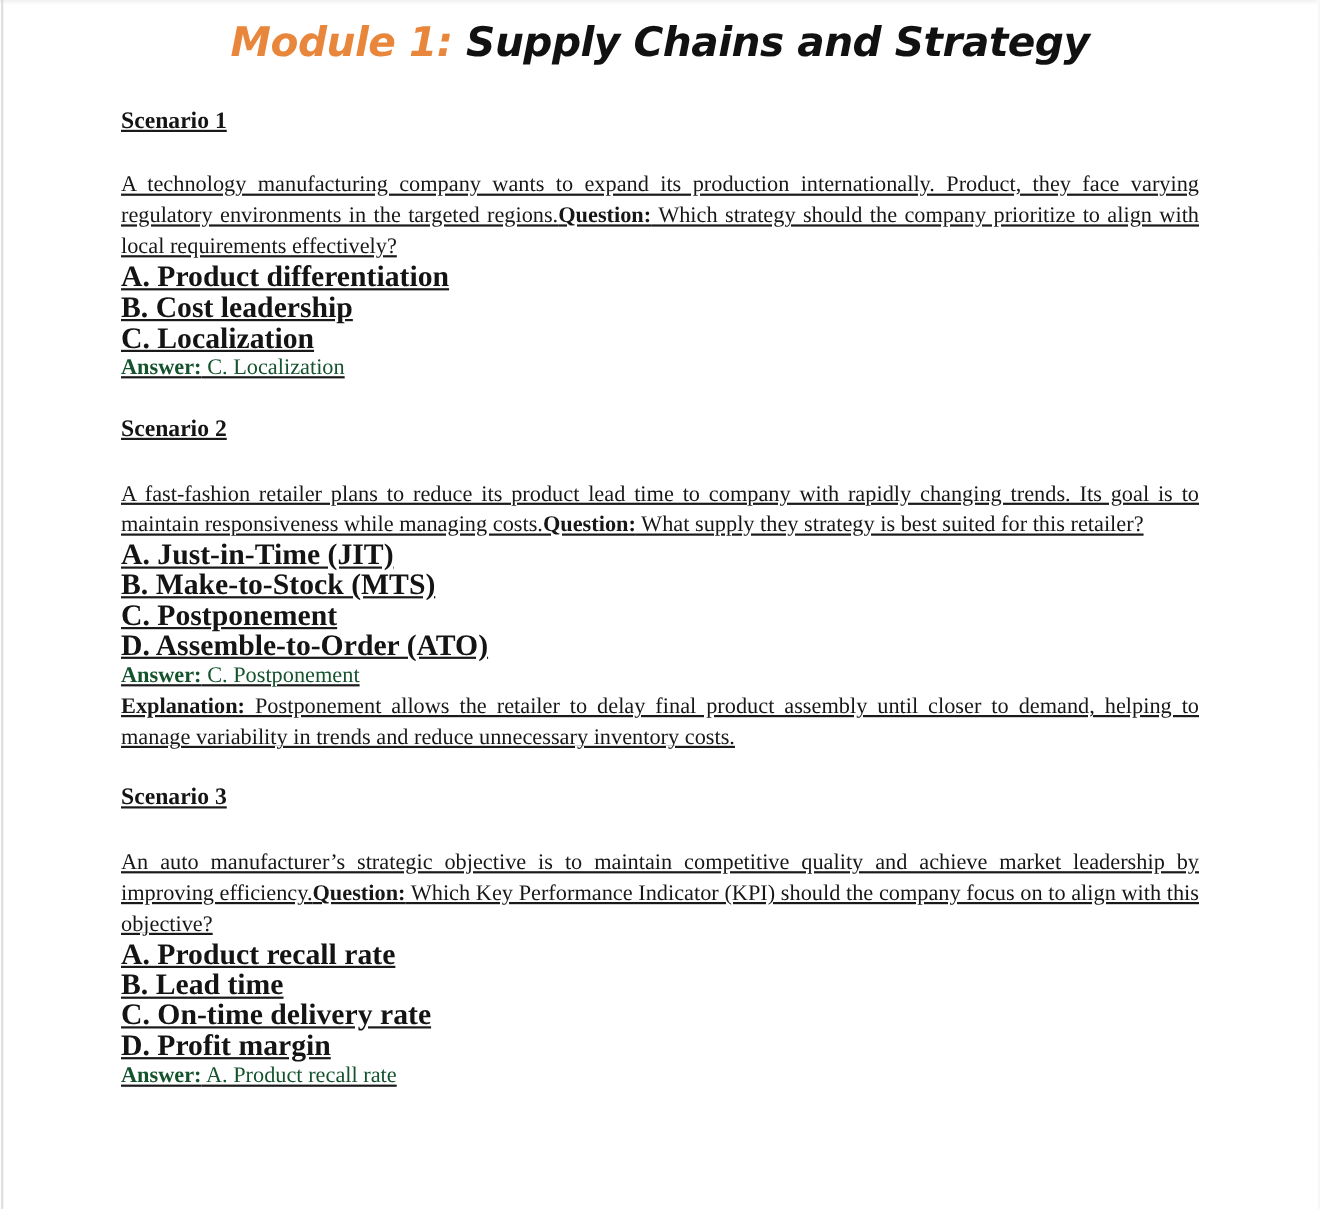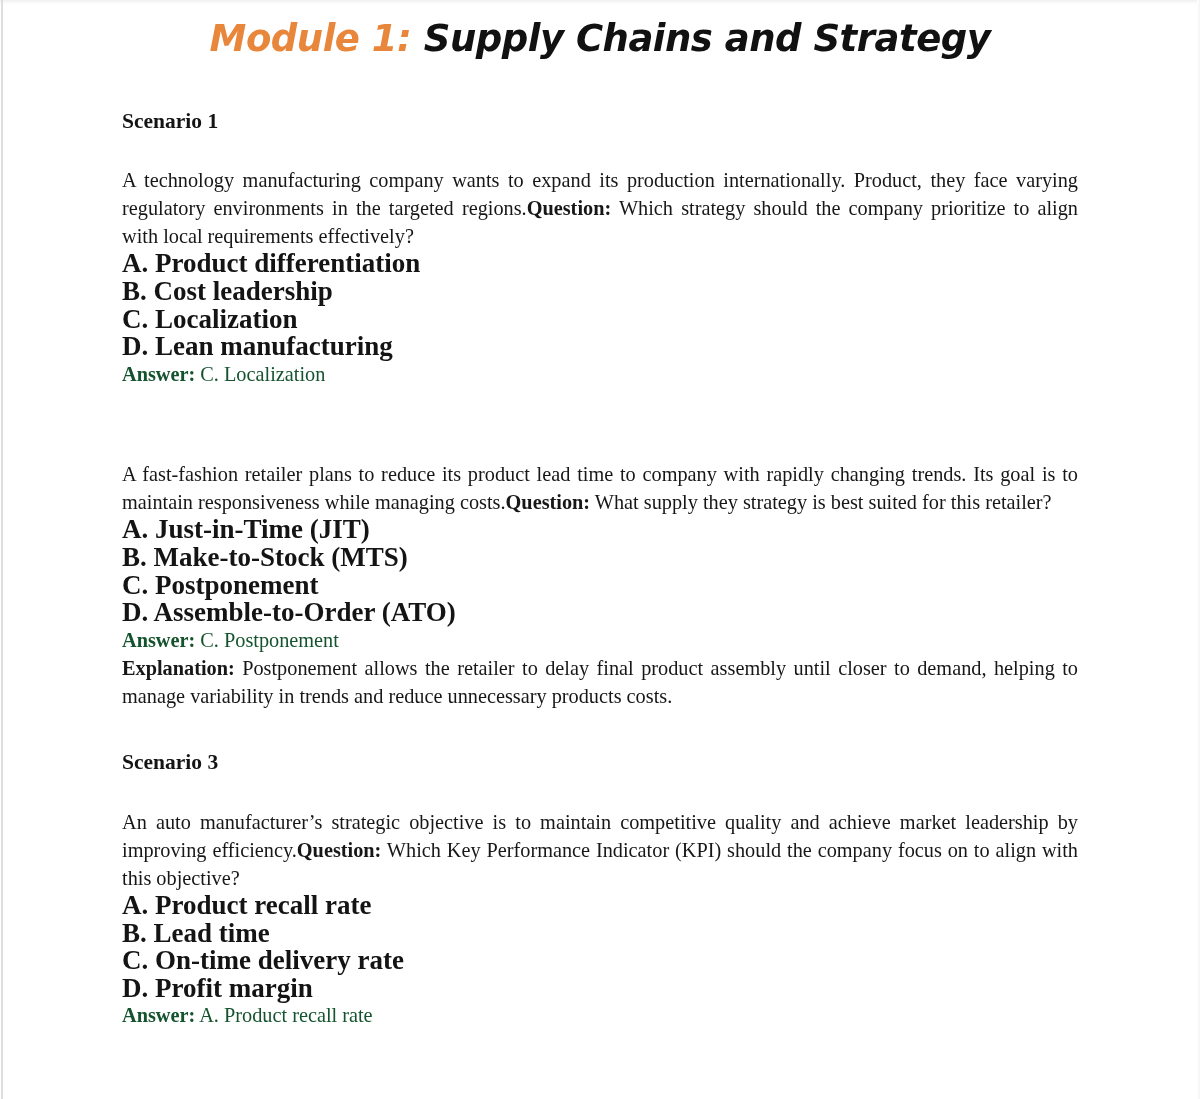--- a/index.html
+++ b/index.html
@@ -113,21 +113,21 @@
     line-height: 27.6px;
     margin: 0;
     color: #14532d;
     white-space: nowrap;
   }
   .answer-line .lbl { font-weight: bold; }
 
   .gap-after-heading { height: 32px; }
   .gap-between-scenarios { height: 28px; }
 
-  .scenario-block { margin: 12px; padding: 0; }
+  .scenario-block { margin: 0; padding: 0; text-decoration: underline; }
 
   
 </style>
 </head>
 <body>
 
 <div class="page">
 
   <div class="edge-top"></div>
   <div class="edge-left"></div>
@@ -140,34 +140,34 @@
     </h1>
 
     <div class="scenario-block">
       <div style="height:36px"></div>
       <div class="scenario-heading">Scenario 1</div>
       <div class="gap-after-heading"></div>
       <p class="para"><span>A technology manufacturing company wants to expand its production internationally. Product, they face varying regulatory environments in the targeted regions.</span><b>Question:</b><span> Which strategy should the company prioritize to align with local requirements effectively?</span></p>
       <div class="option">A. Product differentiation</div>
       <div class="option">B. Cost leadership</div>
       <div class="option">C. Localization</div>
-      <div class="option">D. Lean manufacturing</div>
       <div class="answer-line"><span class="lbl">Answer:</span><span> C. Localization</span></div>
     </div>
 
     <div class="scenario-block">
       <div class="gap-between-scenarios"></div>
+      <div class="scenario-heading">Scenario 2</div>
       <div class="gap-after-heading"></div>
       <p class="para"><span>A fast-fashion retailer plans to reduce its product lead time to company with rapidly changing trends. Its goal is to maintain responsiveness while managing costs.</span><b>Question:</b><span> What supply they strategy is best suited for this retailer?</span></p>
       <div class="option">A. Just-in-Time (JIT)</div>
       <div class="option">B. Make-to-Stock (MTS)</div>
       <div class="option">C. Postponement</div>
       <div class="option">D. Assemble-to-Order (ATO)</div>
       <div class="answer-line"><span class="lbl">Answer:</span><span> C. Postponement</span></div>
-      <p class="para"><b>Explanation:</b><span> Postponement allows the retailer to delay final product assembly until closer to demand, helping to manage variability in trends and reduce unnecessary products costs.</span></p>
+      <p class="para"><b>Explanation:</b><span> Postponement allows the retailer to delay final product assembly until closer to demand, helping to manage variability in trends and reduce unnecessary inventory costs.</span></p>
     </div>
 
     <div class="scenario-block">
       <div class="gap-between-scenarios"></div>
       <div class="scenario-heading">Scenario 3</div>
       <div class="gap-after-heading"></div>
       <p class="para"><span>An auto manufacturer’s strategic objective is to maintain competitive quality and achieve market leadership by improving efficiency.</span><b>Question:</b><span> Which Key Performance Indicator (KPI) should the company focus on to align with this objective?</span></p>
       <div class="option">A. Product recall rate</div>
       <div class="option">B. Lead time</div>
       <div class="option">C. On-time delivery rate</div>

